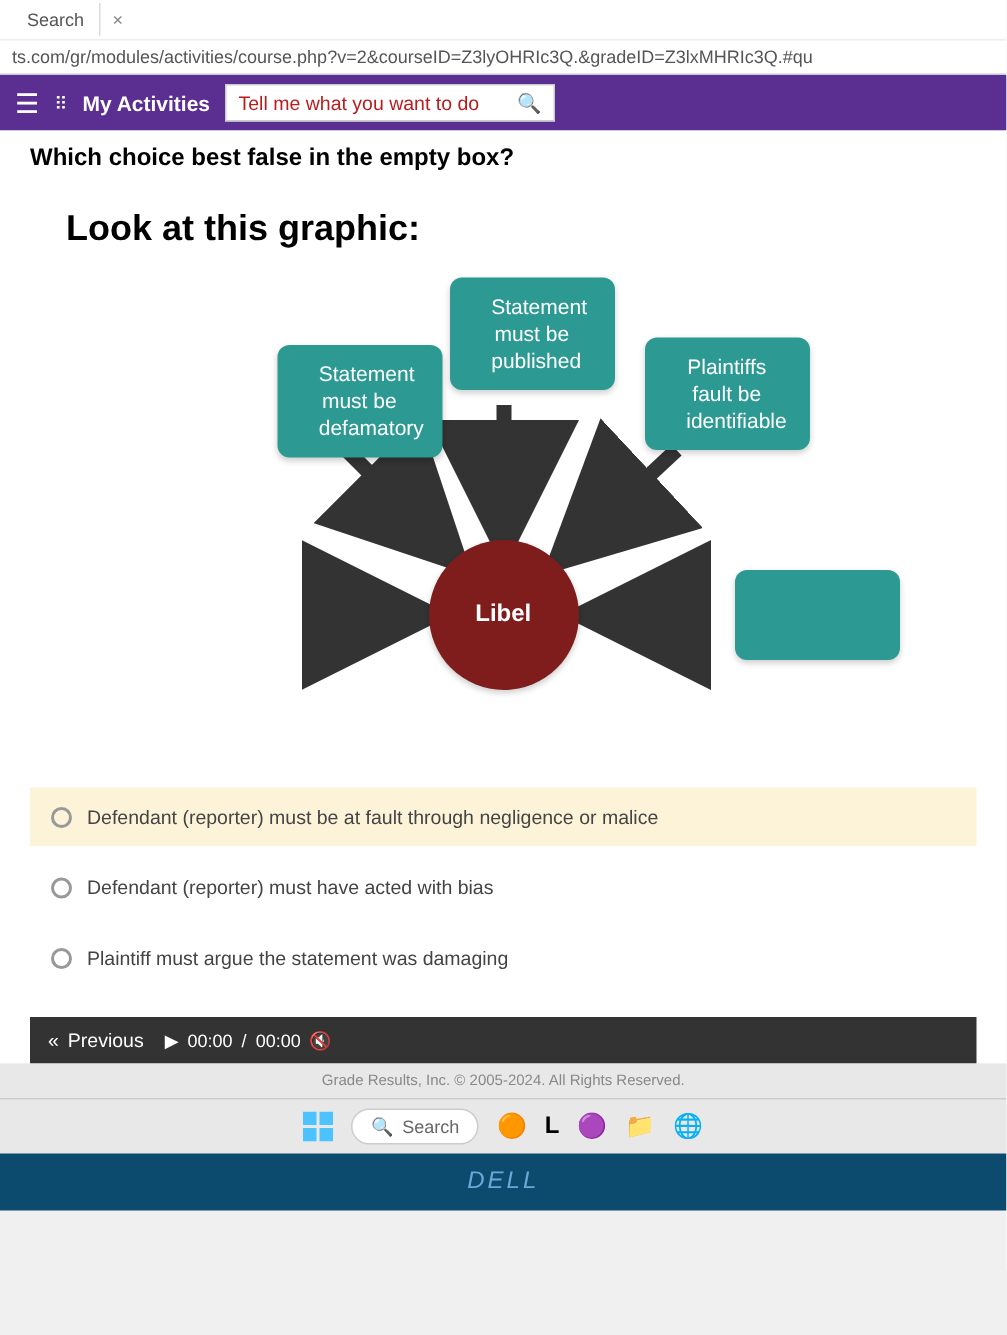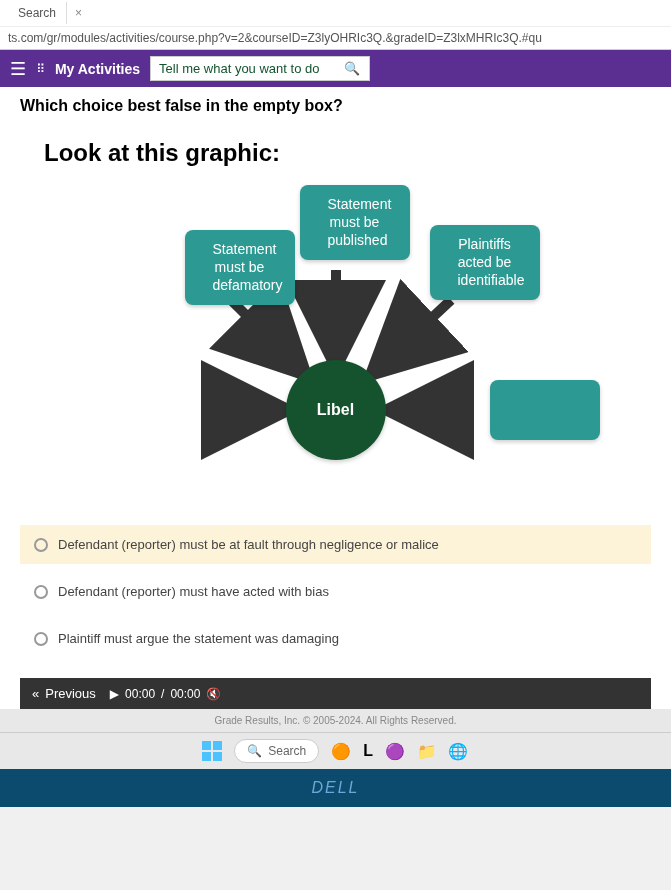--- a/index.html
+++ b/index.html
@@ -51,21 +51,21 @@
     .activities-label {
       color: #fff;
       font-weight: bold;
       font-size: 14px;
     }
     .search-box {
       background: #fff;
       border: 1px solid #ccc;
       padding: 4px 8px;
       font-size: 13px;
-      color: #14532d;
+      color: #b91c1c;
       display: flex;
       align-items: center;
       gap: 6px;
       width: 220px;
     }
     .content {
       background: #fff;
       padding: 10px 20px 0 20px;
     }
     .question {
@@ -96,21 +96,21 @@
       box-shadow: 0 2px 4px rgba(0,0,0,0.2);
       margin-left: 19px;
     }
     .node.empty {
       background: #2c9a92;
       width: 110px;
       height: 60px;
     }
     .center-node {
       position: absolute;
-      background: #14532d;
+      background: #7f1d1d;
       color: #fff;
       border-radius: 50%;
       width: 100px;
       height: 100px;
       display: flex;
       align-items: center;
       justify-content: center;
       font-size: 16px;
       font-weight: bold;
       left: 210px;
@@ -245,21 +245,21 @@
       </defs>
       <line x1="260" y1="85" x2="260" y2="175" stroke="#333" stroke-width="10" marker-end="url(#ah)"></line>
       <line x1="155" y1="115" x2="225" y2="185" stroke="#333" stroke-width="10" marker-end="url(#ah)"></line>
       <line x1="375" y1="115" x2="300" y2="185" stroke="#333" stroke-width="10" marker-end="url(#ah)"></line>
       <line x1="130" y1="225" x2="205" y2="225" stroke="#333" stroke-width="10" marker-end="url(#ah)"></line>
       <line x1="395" y1="225" x2="318" y2="225" stroke="#333" stroke-width="10" marker-end="url(#ah)"></line>
     </svg>
 
     <div class="node" style="left:205px;top:0;width:110px;">Statement must be published</div>
     <div class="node" style="left:90px;top:45px;width:110px;">Statement must be defamatory</div>
-    <div class="node" style="left:335px;top:40px;width:110px;">Plaintiffs acted be identifiable</div>
+    <div class="node" style="left:335px;top:40px;width:110px;">Plaintiffs fault be identifiable</div>
     <div class="node empty" style="left:395px;top:195px;"></div>
     <div class="center-node">Libel</div>
   </div>
 
   <div class="options">
     <div class="option selected">
       <span class="radio"></span>
       <span>Defendant (reporter) must be at fault through negligence or malice</span>
     </div>
     <div class="option">

